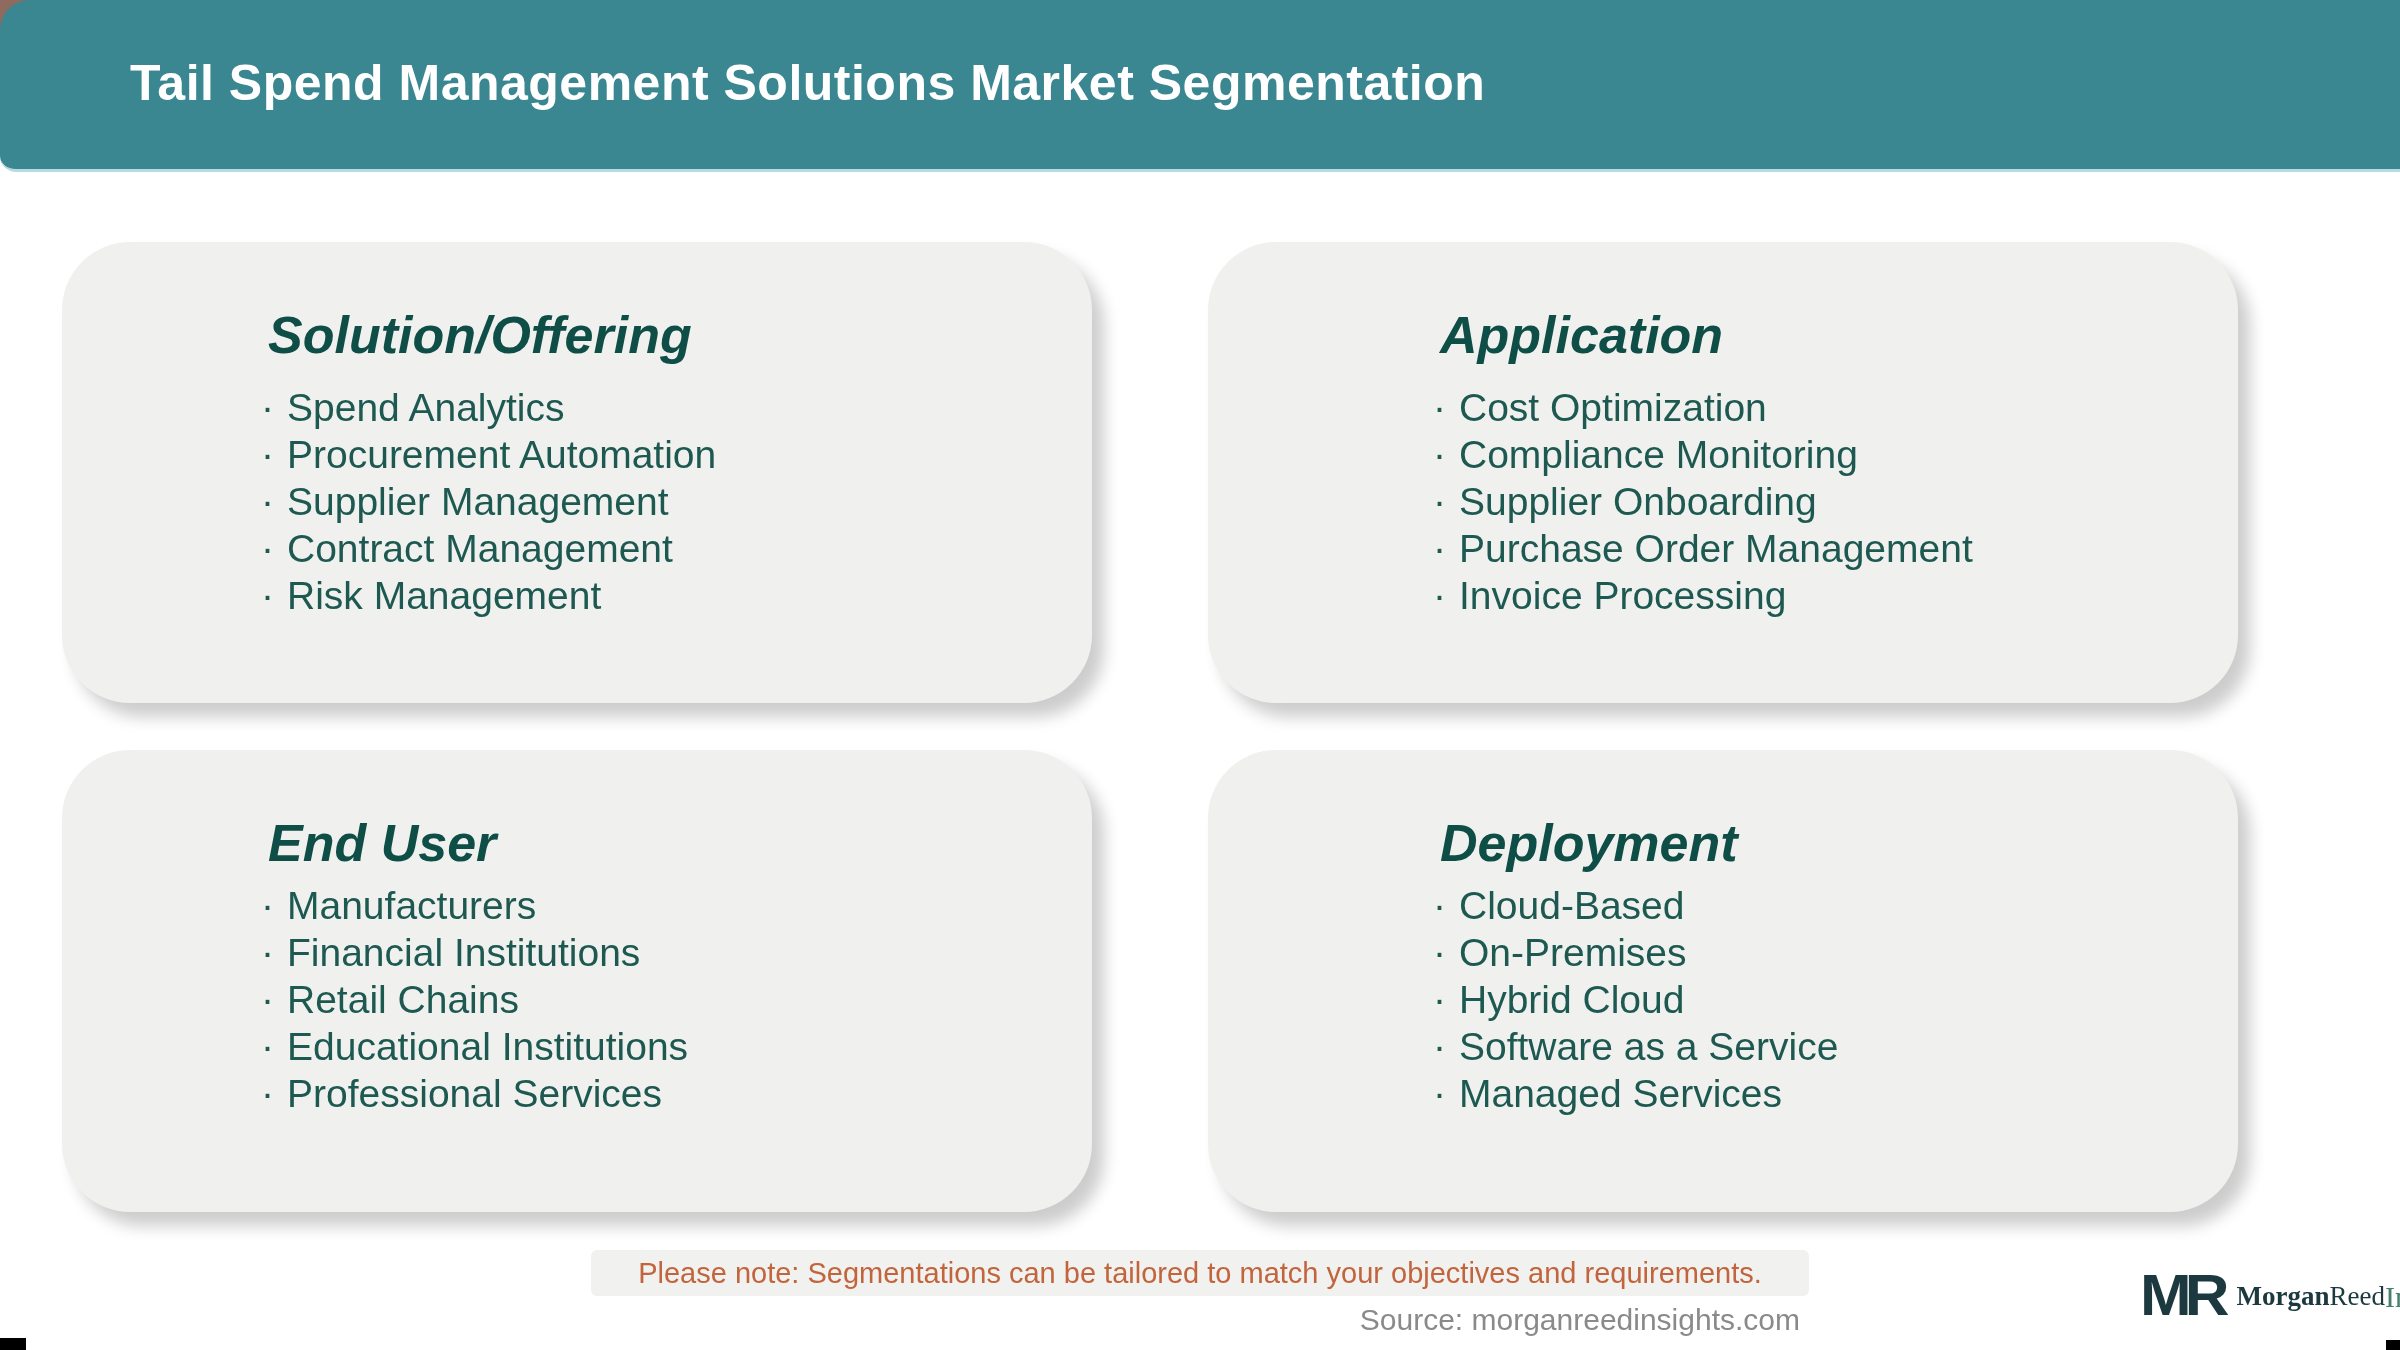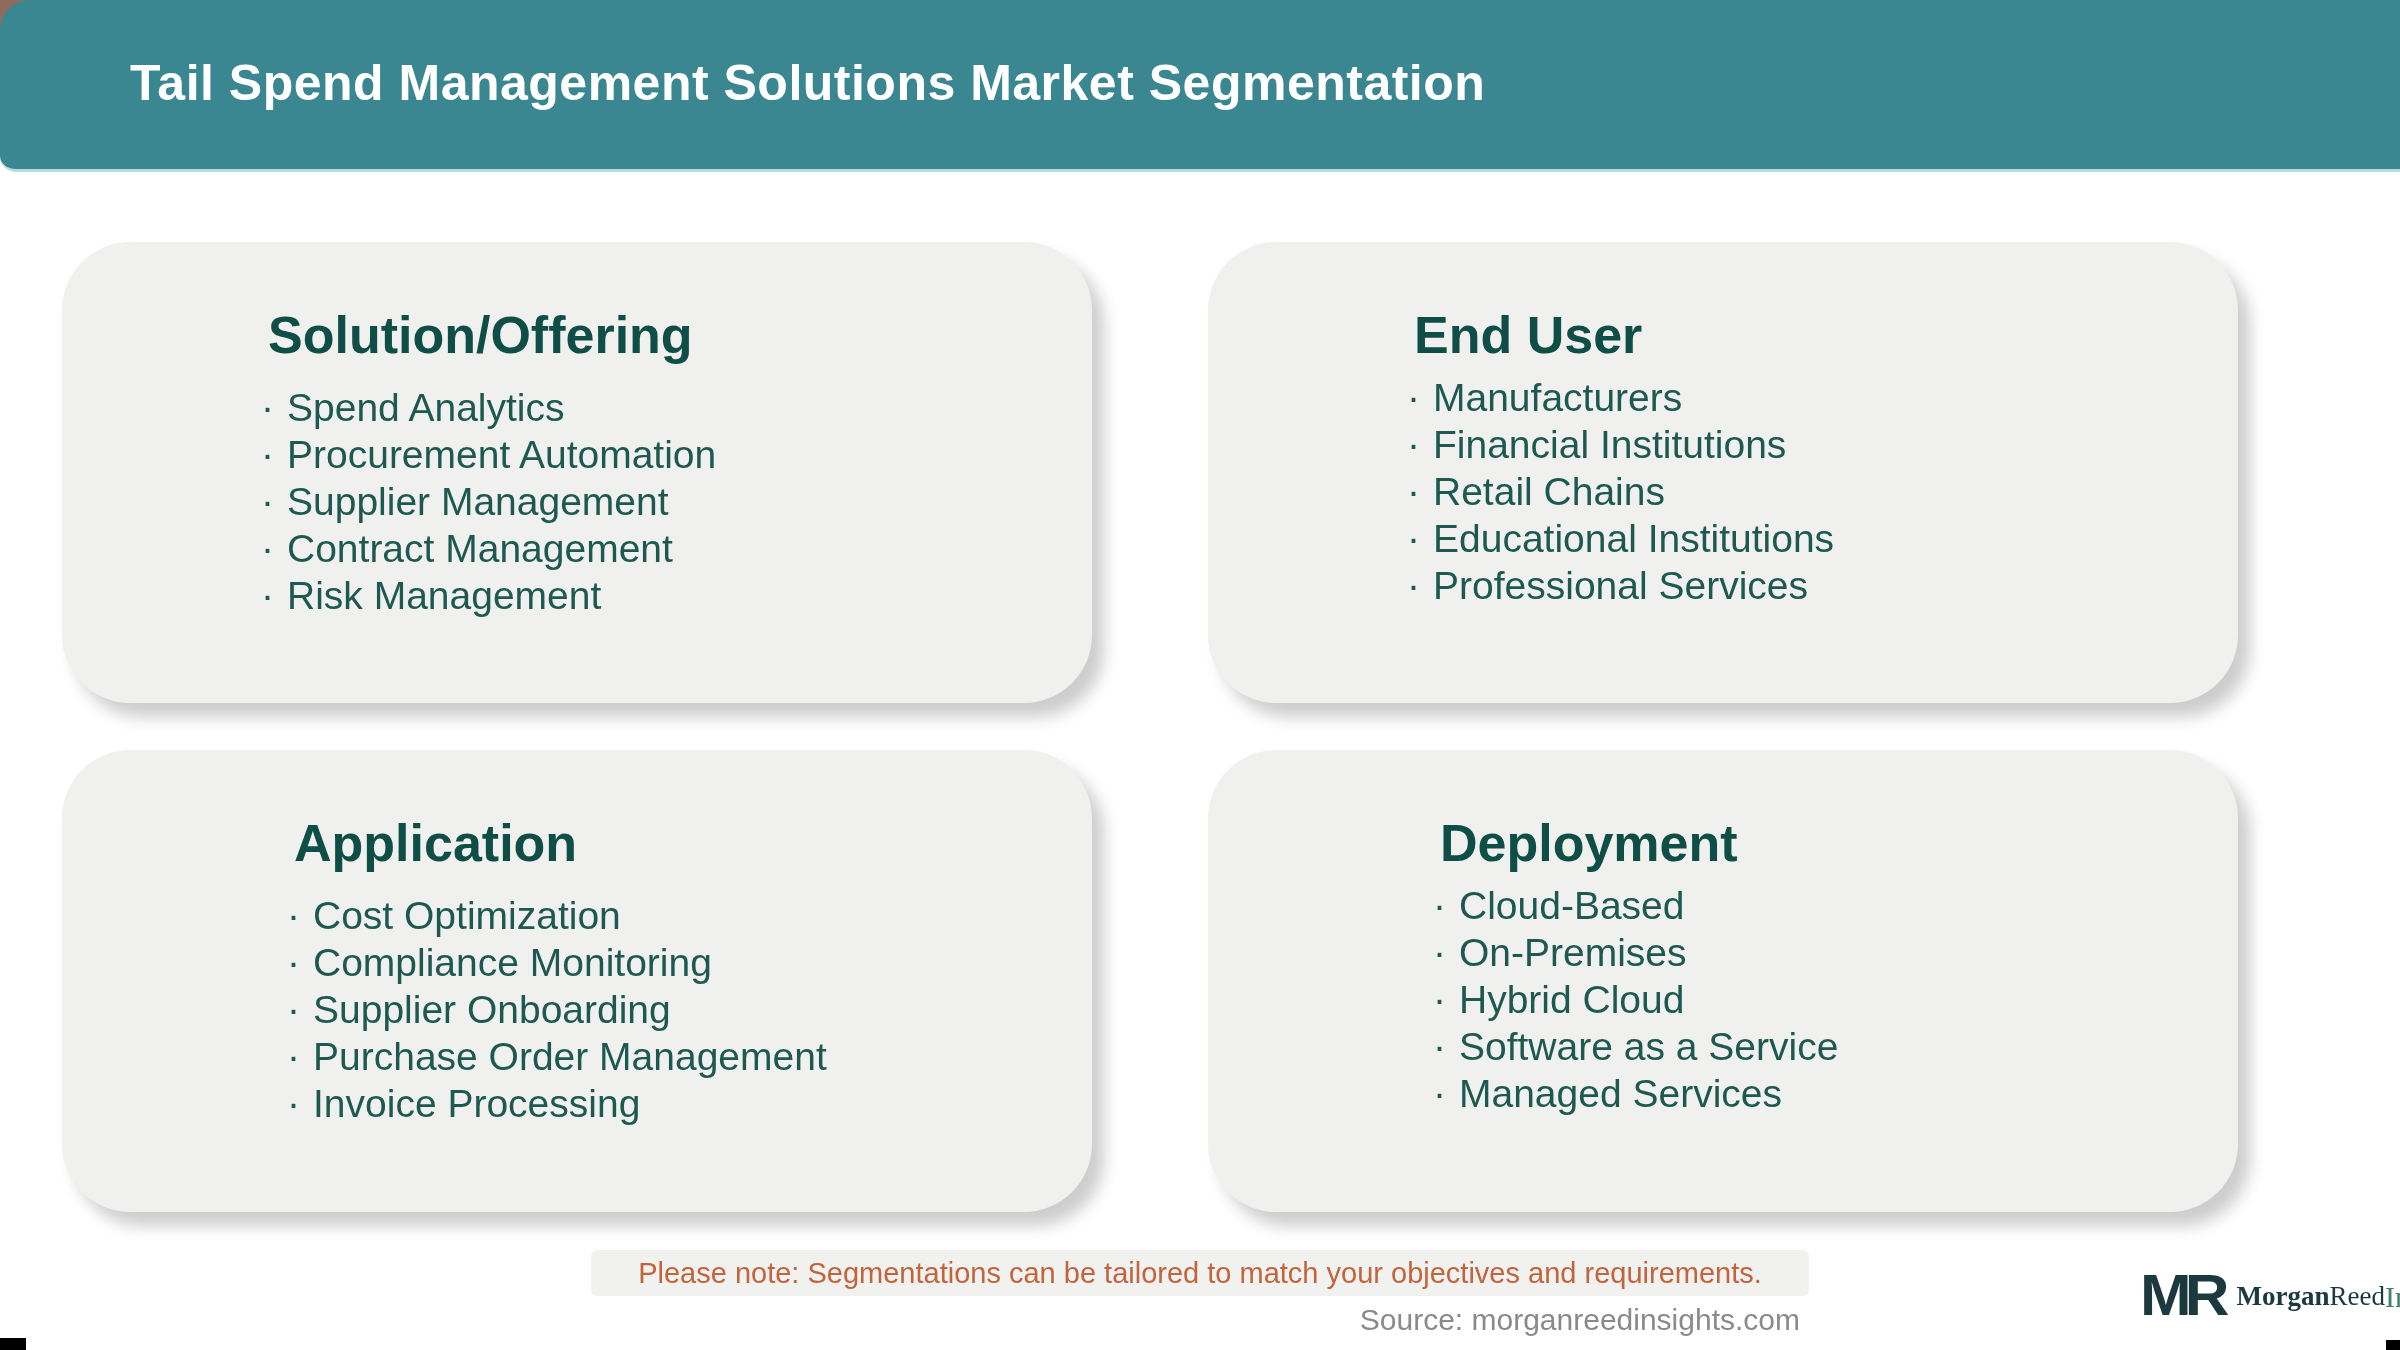--- a/index.html
+++ b/index.html
@@ -46,20 +46,21 @@
     border-radius: 68px;
     box-shadow: 12px 14px 16px rgba(0,0,0,0.20);
     padding: 62px 60px 0 206px;
   }
   .card.card-right { padding-left: 232px; }
   .card h2 {
     font-size: 52px; font-weight: 700;
     color: var(--heading_text);
     line-height: 62px;
     margin-bottom: 18px;
+    font-style: italic;
   }
   .card.card-bottom h2 { margin-bottom: 8px; }
   .card ul {
     list-style: none;
     padding-left: 19px;
   }
   .card ul li {
     position: relative;
     font-size: 39px;
     line-height: 47px;
@@ -134,38 +135,38 @@
   <section class="card">
     <h2>Solution/Offering</h2>
     <ul>
         <li>Spend Analytics</li>
         <li>Procurement Automation</li>
         <li>Supplier Management</li>
         <li>Contract Management</li>
         <li>Risk Management</li>
       </ul>
   </section>
+  <section class="card card-right">
+    <h2>Application</h2>
+    <ul>
+        <li>Cost Optimization</li>
+        <li>Compliance Monitoring</li>
+        <li>Supplier Onboarding</li>
+        <li>Purchase Order Management</li>
+        <li>Invoice Processing</li>
+      </ul>
+  </section>
   <section class="card card-bottom">
     <h2>End User</h2>
     <ul>
         <li>Manufacturers</li>
         <li>Financial Institutions</li>
         <li>Retail Chains</li>
         <li>Educational Institutions</li>
         <li>Professional Services</li>
-      </ul>
-  </section>
-  <section class="card card-right">
-    <h2>Application</h2>
-    <ul>
-        <li>Cost Optimization</li>
-        <li>Compliance Monitoring</li>
-        <li>Supplier Onboarding</li>
-        <li>Purchase Order Management</li>
-        <li>Invoice Processing</li>
       </ul>
   </section>
   <section class="card card-right card-bottom">
     <h2>Deployment</h2>
     <ul>
         <li>Cloud-Based</li>
         <li>On-Premises</li>
         <li>Hybrid Cloud</li>
         <li>Software as a Service</li>
         <li>Managed Services</li>

